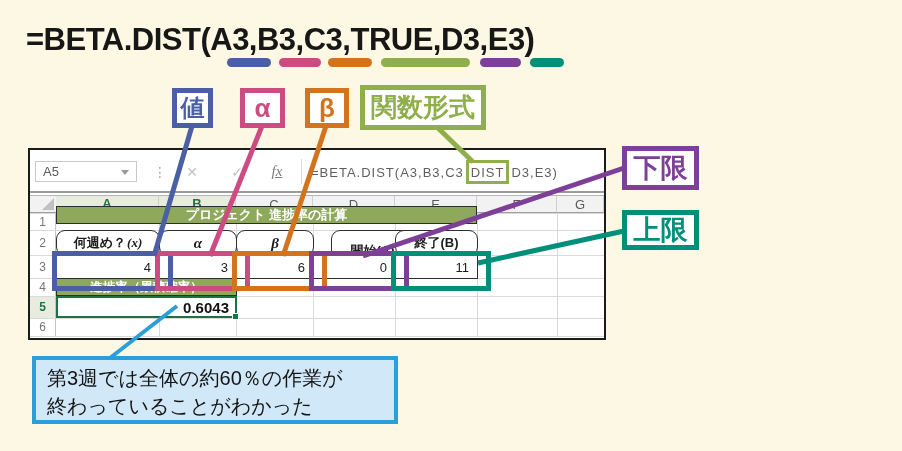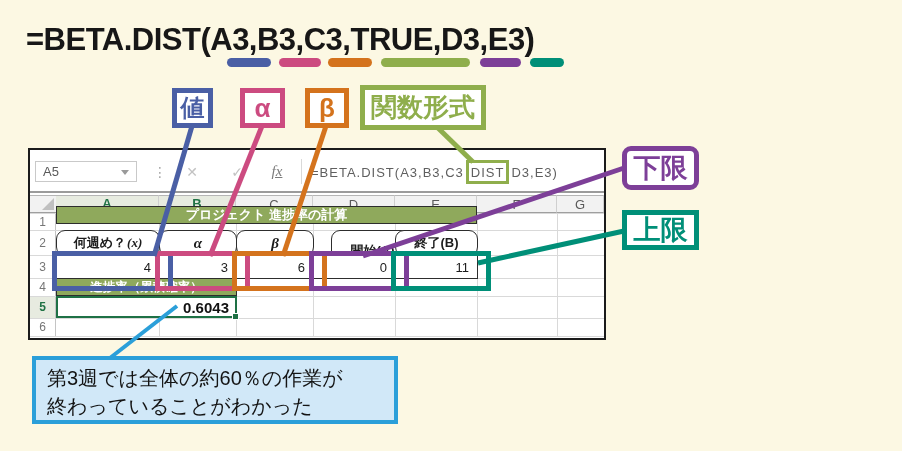--- a/index.html
+++ b/index.html
@@ -162,21 +162,21 @@
     <line x1="438" y1="128" x2="473" y2="162" stroke-width="5" style="stroke: rgb(143, 174, 76);"></line>
     <line x1="624" y1="168" x2="363" y2="256" stroke-width="5" style="stroke: rgb(125, 63, 152);"></line>
     <line x1="624" y1="231" x2="478" y2="263" stroke-width="5" style="stroke: rgb(0, 143, 120);"></line>
     <line x1="177" y1="306" x2="110" y2="358" stroke-width="4" style="stroke: rgb(43, 159, 217);"></line>
   </svg>
 
   <div class="abs tag" style="left: 172px; top: 88px; width: 41px; height: 40px; font-size: 24px; border-color: rgb(74, 95, 165); color: rgb(74, 95, 165);">値</div>
   <div class="abs tag" style="left: 240px; top: 88px; width: 45px; height: 40px; font-size: 26px; border-color: rgb(204, 75, 128); color: rgb(204, 75, 128);">α</div>
   <div class="abs tag" style="left: 305px; top: 88px; width: 44px; height: 40px; font-size: 26px; border-color: rgb(212, 115, 29); color: rgb(212, 115, 29);">β</div>
   <div class="abs tag" style="left: 360px; top: 85px; width: 126px; height: 45px; font-size: 26px; border-color: rgb(143, 174, 76); color: rgb(143, 174, 76);">関数形式</div>
-  <div class="abs tag" style="left: 622px; top: 146px; width: 77px; height: 44px; font-size: 27px; border-color: rgb(125, 63, 152); color: rgb(125, 63, 152); border-radius: 9px;">下限</div>
+  <div class="abs tag" style="left: 622px; top: 146px; width: 77px; height: 44px; font-size: 27px; border-color: rgb(125, 63, 152); color: rgb(125, 63, 152);">下限</div>
   <div class="abs tag" style="left: 622px; top: 210px; width: 77px; height: 40px; font-size: 27px; border-color: rgb(0, 143, 120); color: rgb(0, 143, 120);">上限</div>
 
   <div class="abs callout" style="border-color: rgb(43, 159, 217); background-color: rgb(209, 232, 248);">
     <div>第3週では全体の約60％の作業が</div>
     <div>終わっていることがわかった</div>
   </div>
 
 </div>
 
 </body></html>

